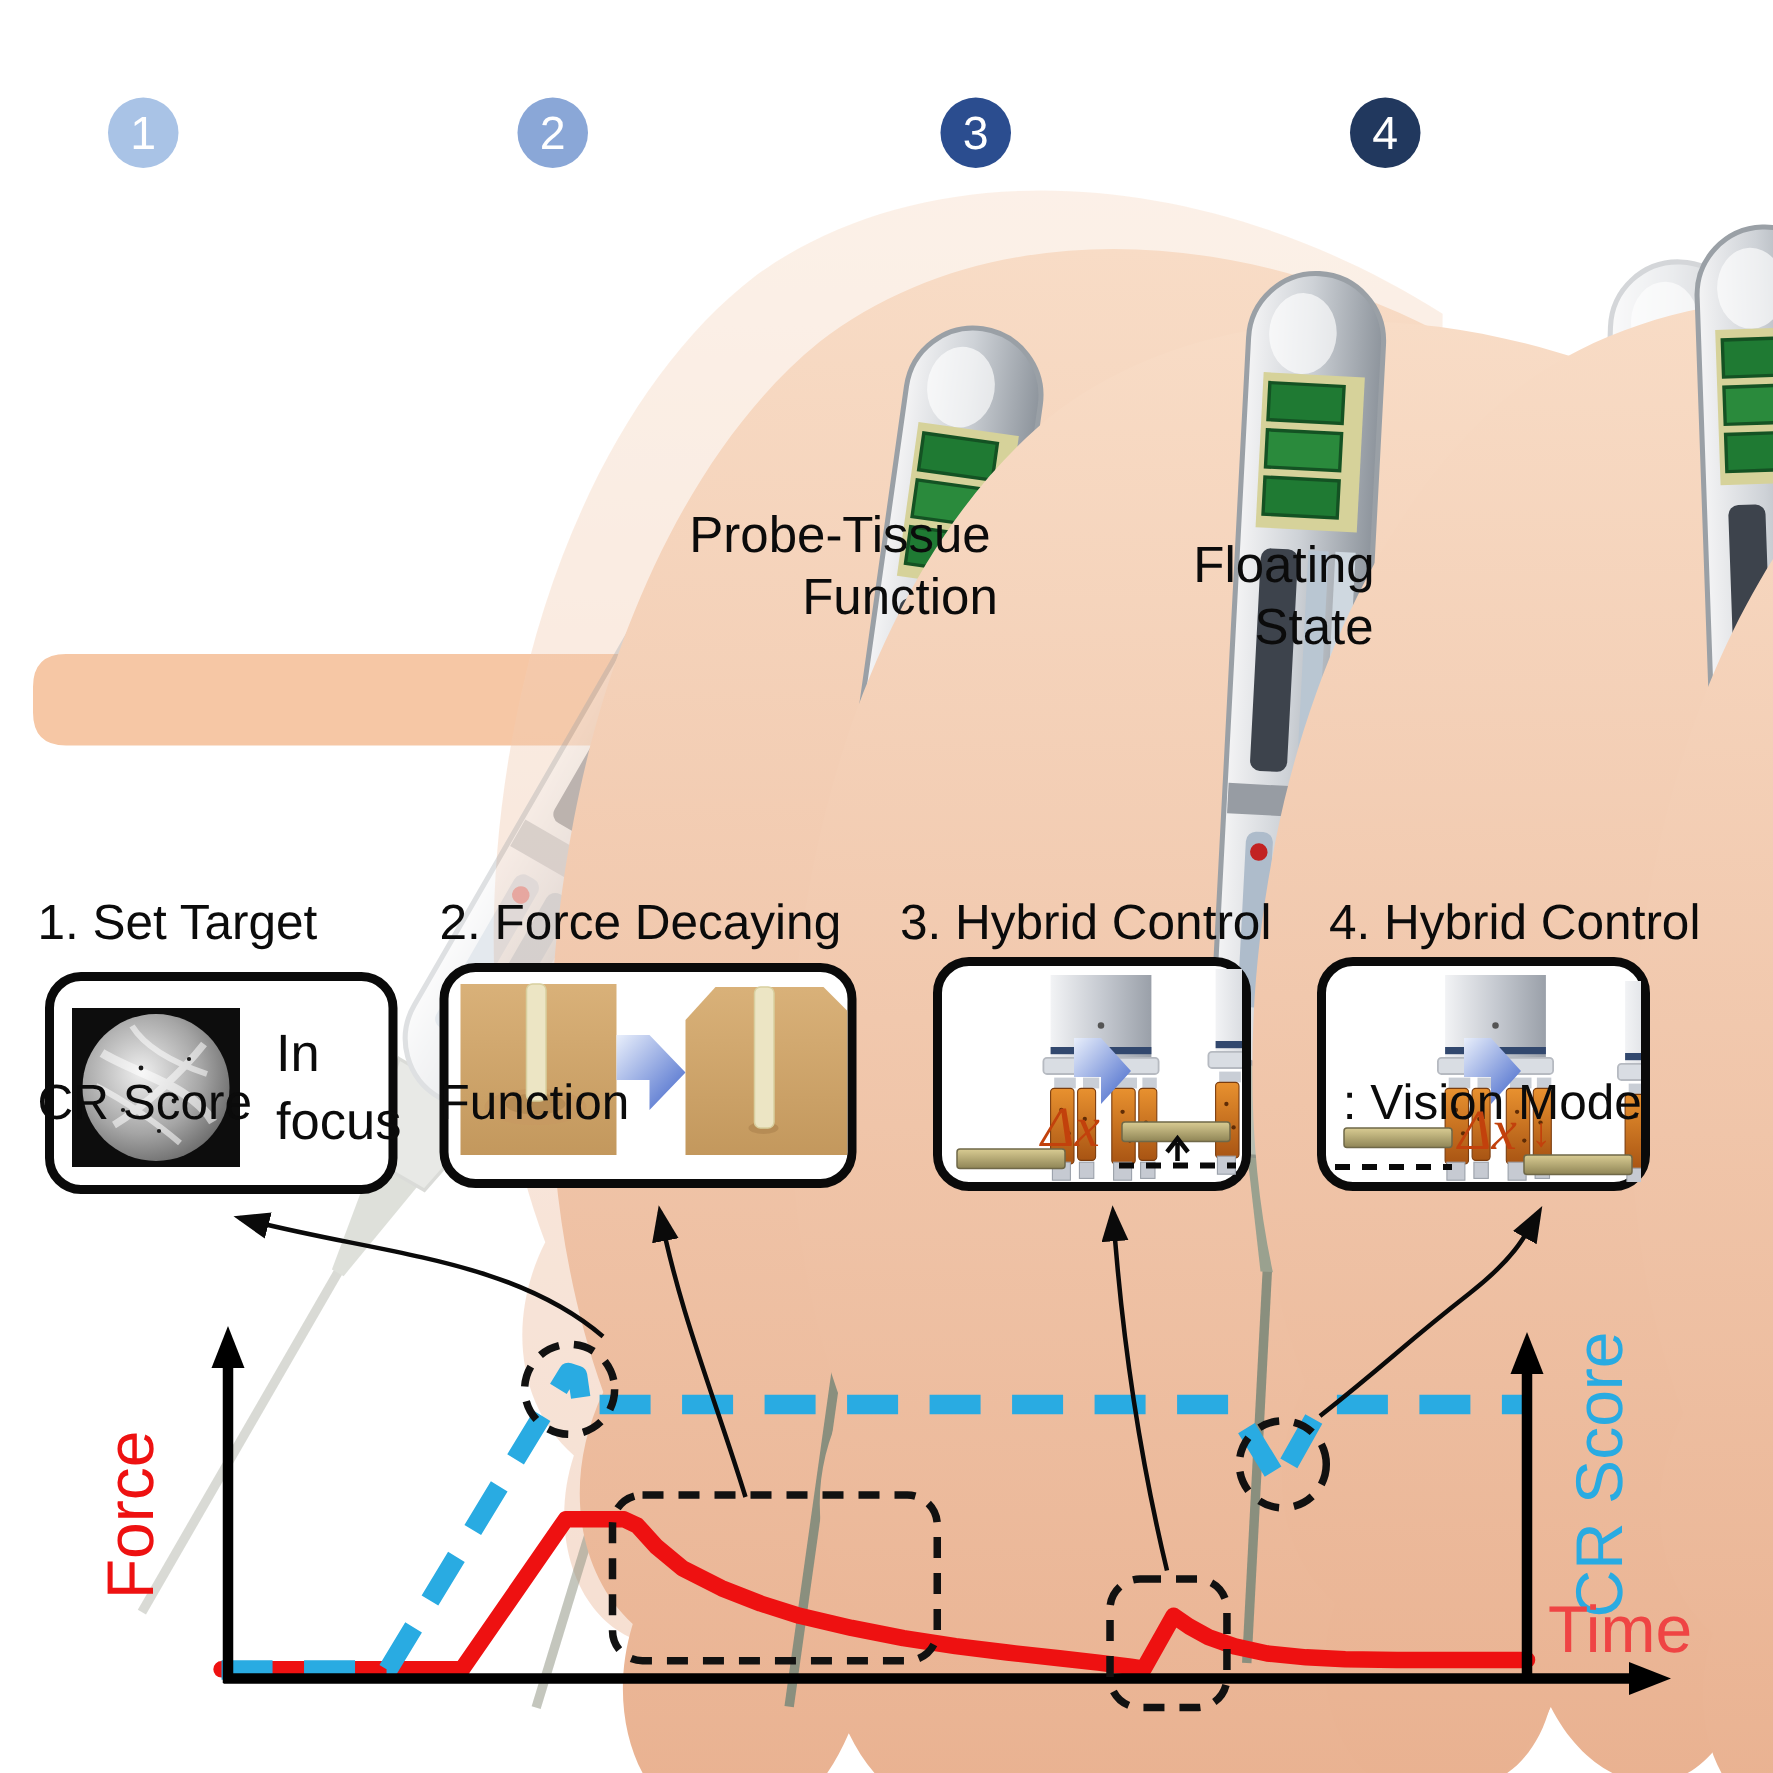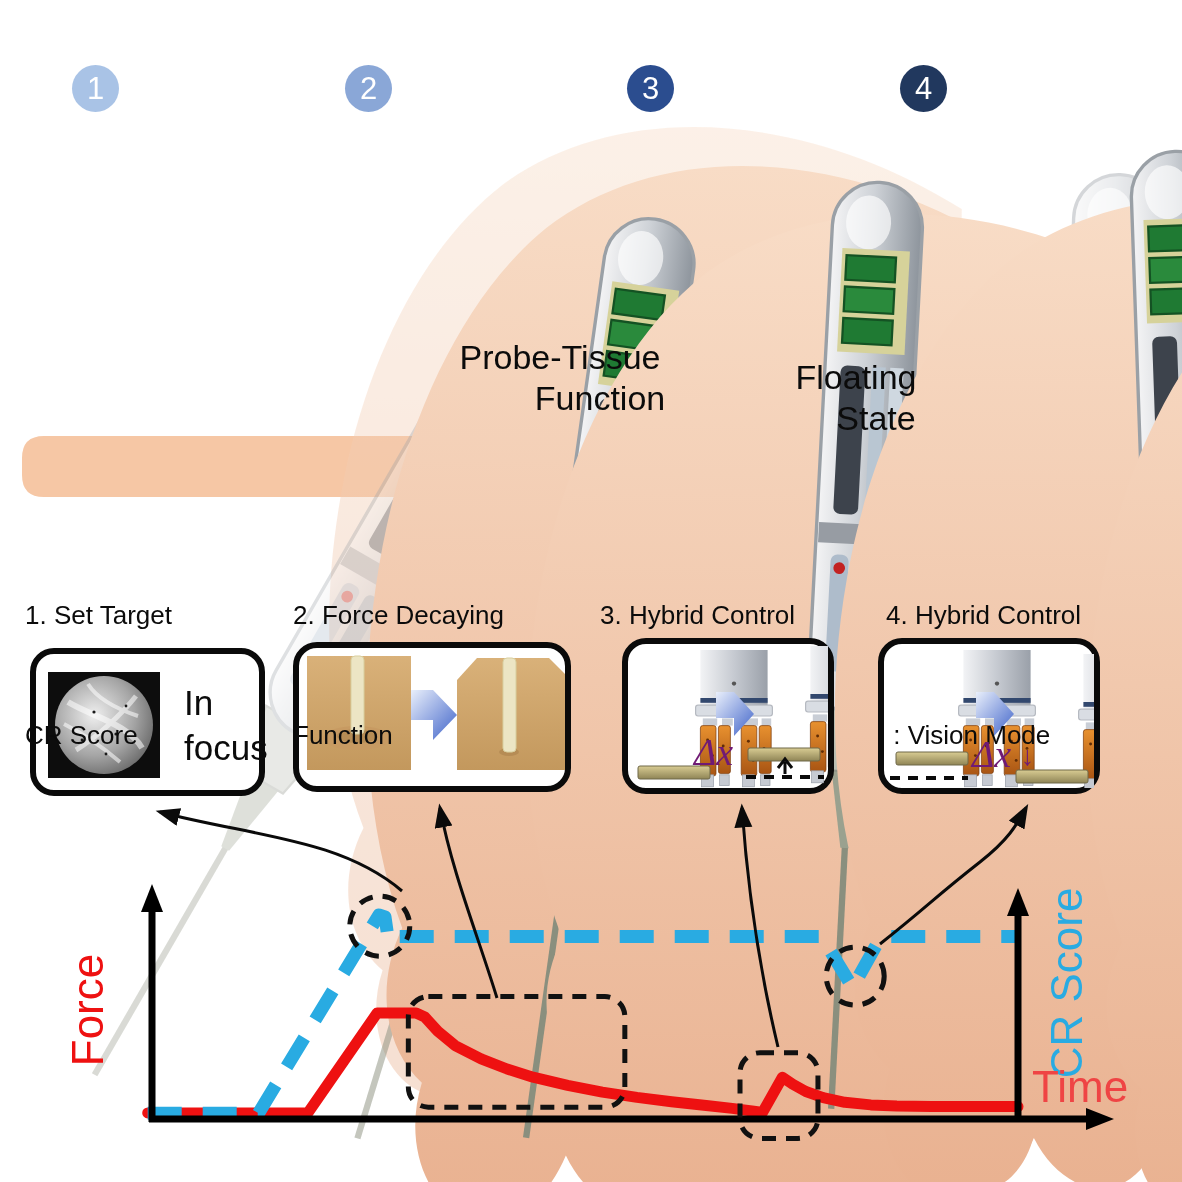--- a/index.html
+++ b/index.html
@@ -3,24 +3,24 @@
 <meta charset="utf-8">
 <style>
   html,body{margin:0;padding:0;background:#fff;}
   .stage{position:relative;width:1182px;height:1182px;background:#fff;overflow:hidden;
          font-family:"Liberation Sans",sans-serif;color:#0b0b0b;}
   svg{display:block;}
   .gfx{position:absolute;left:0;top:0;}
   .badge{position:absolute;width:47px;height:47px;border-radius:50%;color:#fff;
          display:flex;align-items:center;justify-content:center;font-size:31px;}
   .scene-label{position:absolute;font-size:34px;text-align:center;}
-  .step-title{position:absolute;font-size:26px;line-height:40px;white-space:pre;}
+  .step-title{position:absolute;font-size:33px;line-height:40px;white-space:pre;}
   .inset{position:absolute;border:6px solid #0a0a0a;border-radius:24px;background:#fff;box-sizing:border-box;}
   .focus-text{position:absolute;font-size:35px;line-height:45px;}
-  .dx{position:absolute;font-family:"Liberation Serif",serif;font-style:italic;font-size:38px;color:#701a75;}
+  .dx{position:absolute;font-family:"Liberation Serif",serif;font-style:italic;font-size:38px;color:#c2410c;}
   .dx .arrow{font-family:"Liberation Sans",sans-serif;font-style:normal;font-size:27px;vertical-align:2px;}
   .vlabel-wrap{position:absolute;display:flex;align-items:center;justify-content:center;}
   .vlabel{transform:rotate(-90deg);white-space:nowrap;font-size:44px;}
   .force-label{color:#ee1111;}
   .cr-label{color:#29abe2;}
   .time-label{position:absolute;font-size:44px;color:#ef4444;}
 </style>
 </head>
 <body>
 

